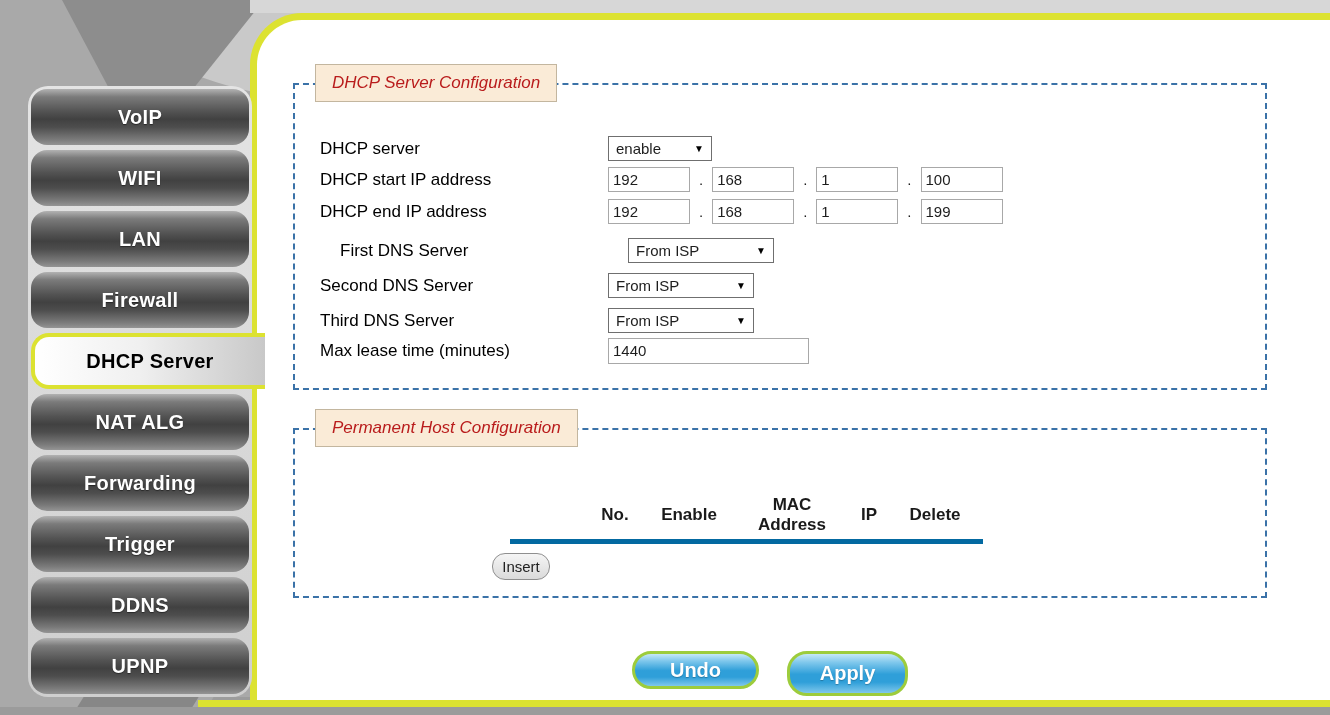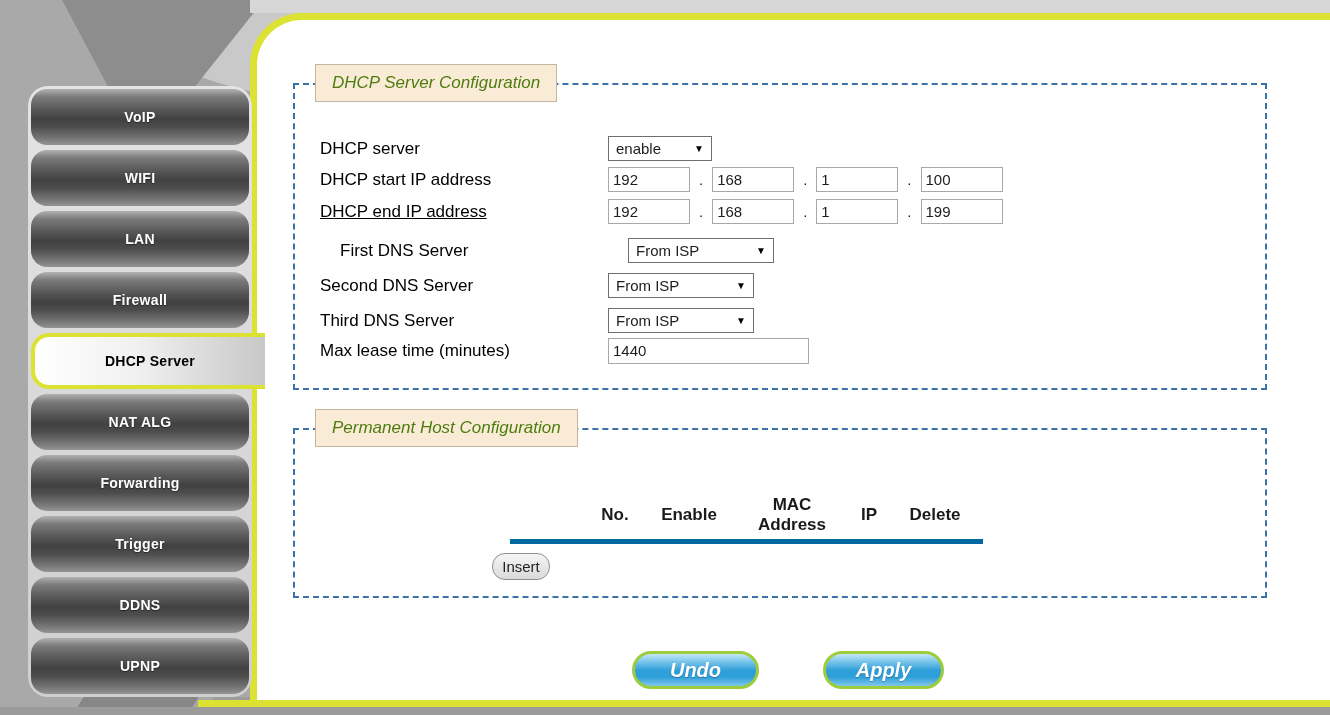--- a/index.html
+++ b/index.html
@@ -31,38 +31,38 @@
 
   
   .sidebar {
     position:absolute; left:28px; top:86px; width:224px; height:611px;
     background:linear-gradient(180deg,#e4e4e4,#cfcfcf); border-radius:20px;
     z-index:6; display:flex; flex-direction:column; justify-content:space-between; padding:3px;
   }
   .tab {
     position:relative; height:56px; border-radius:16px;
     display:flex; align-items:center; justify-content:center;
-    color:#ffffff; font-weight:bold; font-size:14px; letter-spacing:0.3px;
+    color:#ffffff; font-weight:bold; font-size:20px; letter-spacing:0.3px;
     text-shadow:0 1px 1px rgba(0,0,0,0.45); cursor:pointer;
     background:linear-gradient(180deg,#b2b2b2 0%,#7b7b7b 14%,#535353 40%,#414141 54%,#4d4d4d 68%,#7a7a7a 90%,#949494 100%);
   }
   .tab.active {
     width:234px; border:4px solid #dce231; border-right:none;
     border-radius:18px 0 0 18px; color:#000; text-shadow:none;
     background:linear-gradient(90deg,#ffffff 0%,#f0f0f0 45%,#c8c8c8 100%);
     z-index:7;
   }
 
   
   .fset { position:absolute; border:2px dashed #3b72a8; background:transparent; }
   .fset1 { left:293px; top:83px; width:974px; height:307px; }
   .fset2 { left:293px; top:428px; width:974px; height:170px; }
   .legend {
     position:absolute; top:-21px; left:20px; background:#faebd7; border:1px solid #c3b69f;
-    color:#4d7c0f; font-style:italic; font-size:17px; padding:8px 16px; line-height:20px;
+    color:#b91c1c; font-style:italic; font-size:17px; padding:8px 16px; line-height:20px;
     white-space:nowrap;
   }
 
   
   .frow { position:absolute; left:25px; right:10px; height:27px; display:flex; align-items:center; }
   .flabel { font-size:17px; color:#000; }
   .fctl { position:absolute; left:288px; display:flex; align-items:center; }
 
   .selectbox {
     display:inline-flex; align-items:center; justify-content:space-between;
@@ -104,24 +104,23 @@
     display:flex; align-items:center; justify-content:center; cursor:pointer;
   }
 
   
   .pill {
     position:absolute; border:3px solid #9dcc3c; border-radius:20px;
     background:linear-gradient(180deg,#c6e8f7 0%,#7ec7ec 22%,#2f9fd9 52%,#2f9fd9 72%,#7fc8ec 100%);
     color:#fff; font-weight:bold; font-size:20px;
     display:flex; align-items:center; justify-content:center; cursor:pointer;
     text-shadow:0 1px 1px rgba(0,0,0,0.25);
-    font-style:italic;
   }
   .btn-undo { left:632px; top:651px; width:127px; height:38px; }
-  .btn-apply { left:823px; top:651px; width:121px; height:38px; }
+  .btn-apply { left:787px; top:651px; width:121px; height:45px; }
 </style>
 </head>
 <body>
 
 <div class="stage">
 
   <div class="deco-ellipse"></div>
   <div class="deco-triangle"></div>
   <div class="top-strip"></div>
   <div class="deco-bottom-1"></div>
@@ -163,21 +162,21 @@
         <input class="ip-input" value="192" style="">
         <span class="dot">.</span>
         <input class="ip-input" value="168" style="">
         <span class="dot">.</span>
         <input class="ip-input" value="1" style="">
         <span class="dot">.</span>
         <input class="ip-input" value="100" style="">
       </span>
     </div>
 
-    <div class="frow" style="top:113px;text-decoration:underline;">
+    <div class="frow" style="top:113px;">
       <span class="flabel">DHCP end IP address</span>
       <span class="fctl">
         <input class="ip-input" value="192" style="">
         <span class="dot">.</span>
         <input class="ip-input" value="168" style="">
         <span class="dot">.</span>
         <input class="ip-input" value="1" style="">
         <span class="dot">.</span>
         <input class="ip-input" value="199" style="">
       </span>

